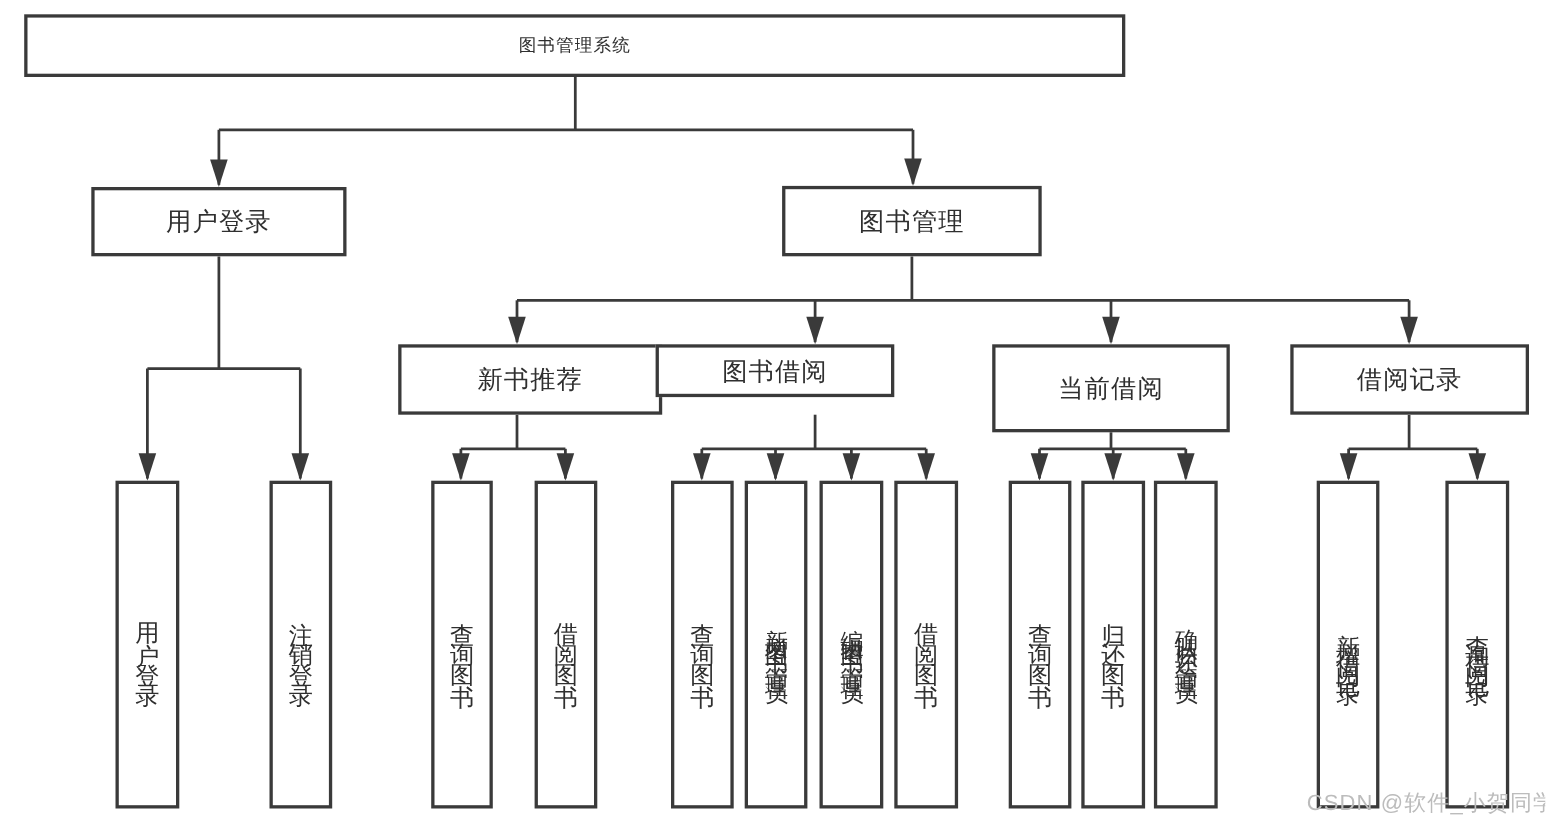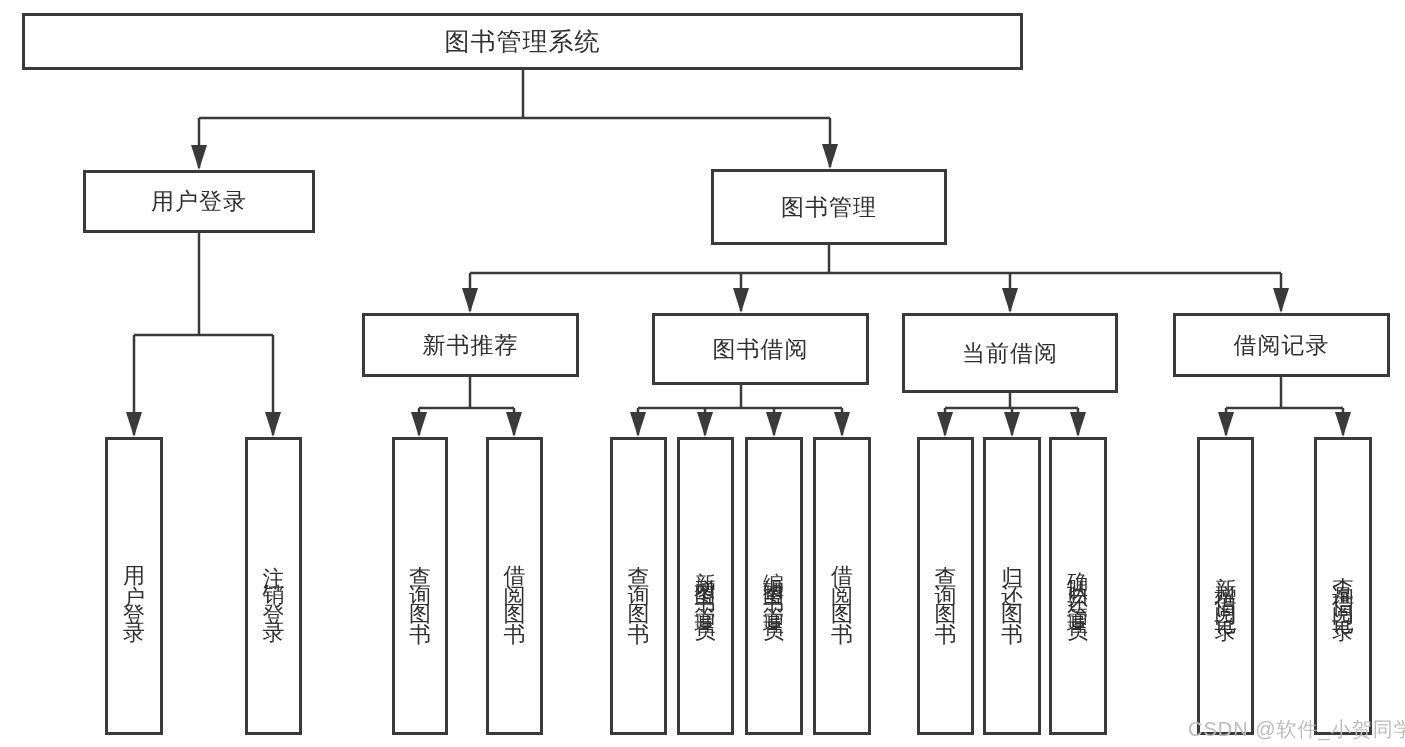--- a/index.html
+++ b/index.html
@@ -15,21 +15,21 @@
     position:absolute;
     box-sizing:border-box;
     border:3px solid #3a3a3a;
     background:#ffffff;
     display:flex;
     align-items:center;
     justify-content:center;
     color:#2f2f2f;
   }
   .hnode{font-size:23px;letter-spacing:1px;}
-  .root{border-width:3px;font-size:25px;}
+  .root{border-width:3px;font-size:16px;}
   .leaf{font-size:22px;}
   .leaf .vtext{
     writing-mode:vertical-rl;
     text-orientation:mixed;
     line-height:1;
     white-space:nowrap;
   }
   .sp4 .vtext{letter-spacing:19px;}
   .sp6 .vtext{letter-spacing:9px;}
   .sp9 .vtext{letter-spacing:7px;font-size:21px;}
@@ -123,28 +123,28 @@
     </g>
   </svg>
 
   <div class="node root hnode" style="left:22px;top:13px;width:1001px;height:57px">
     <span>图书管理系统</span>
   </div>
 
   <div class="node hnode" style="left:83px;top:170px;width:232px;height:63px">
     <span>用户登录</span>
   </div>
-  <div class="node hnode" style="left:711px;top:169px;width:236px;height:76px">
+  <div class="node hnode" style="left:711px;top:169px;width:236px;height:64px">
     <span>图书管理</span>
   </div>
 
-  <div class="node hnode" style="left:362px;top:313px;width:217px;height:64px">
+  <div class="node hnode" style="left:362px;top:313px;width:240px;height:64px">
     <span>新书推荐</span>
   </div>
-  <div class="node hnode" style="left:652px;top:313px;width:217px;height:72px">
+  <div class="node hnode" style="left:596px;top:313px;width:217px;height:48px">
     <span>图书借阅</span>
   </div>
   <div class="node hnode" style="left:902px;top:313px;width:216px;height:80px">
     <span>当前借阅</span>
   </div>
   <div class="node hnode" style="left:1173px;top:313px;width:217px;height:64px">
     <span>借阅记录</span>
   </div>
 
   <div class="node leaf sp4" style="left:105px;top:437px;width:58px;height:298px">

